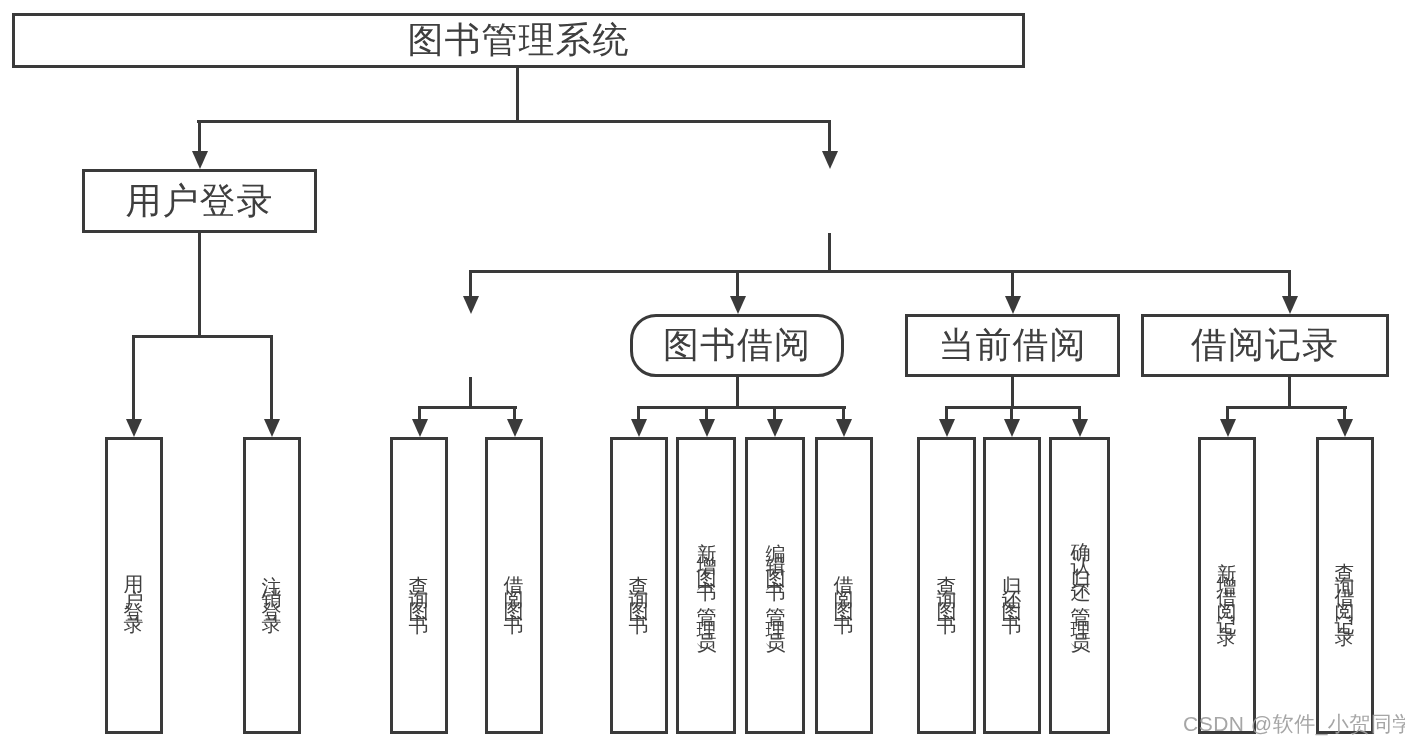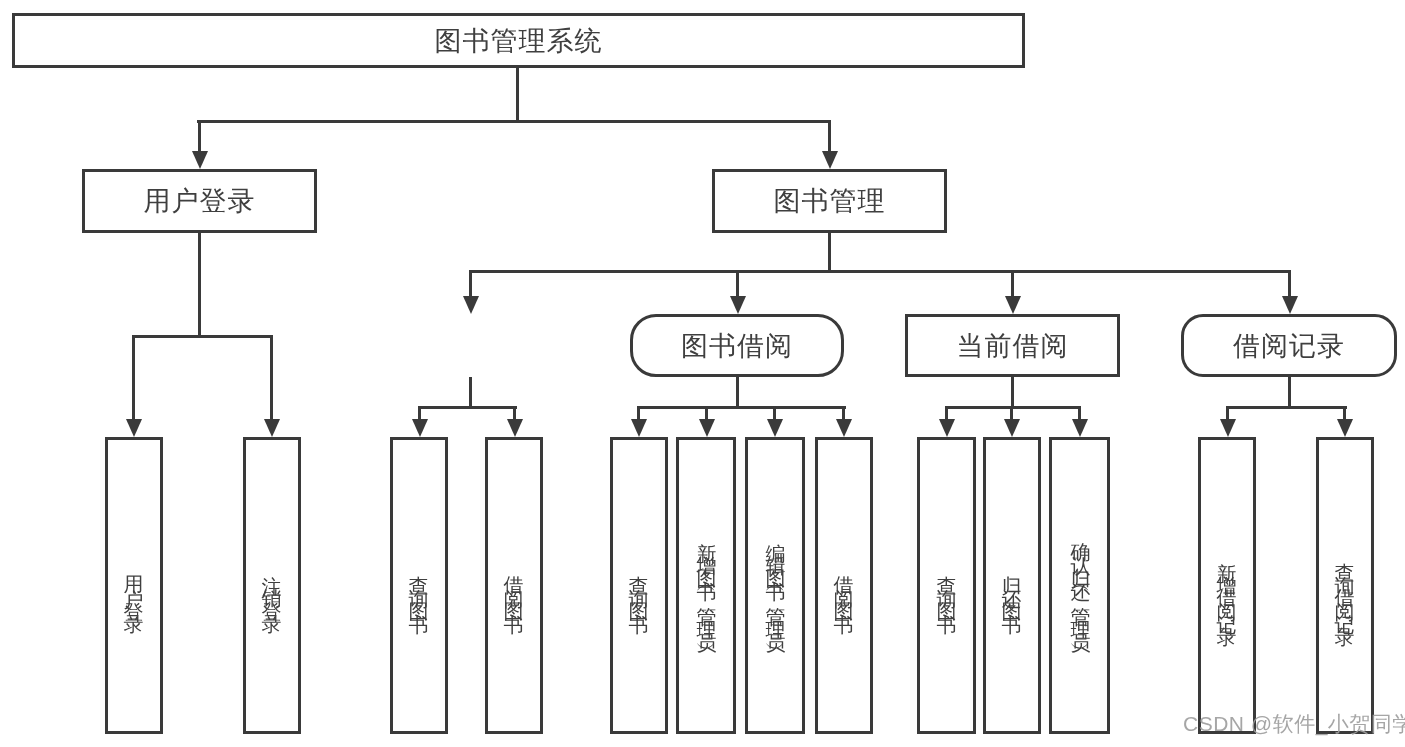--- a/index.html
+++ b/index.html
@@ -10,21 +10,21 @@
     font-family:"Liberation Sans","DejaVu Sans",sans-serif;
     color:#3f3f3f;
     overflow:hidden;
   }
   .box {
     position:absolute;
     box-sizing:border-box;
     border:3px solid #3a3a3a;
     background:#ffffff;
     display:flex; align-items:center; justify-content:center;
-    font-size:27px; letter-spacing:1px;
+    font-size:36px; letter-spacing:1px;
     color:#3f3f3f;
     z-index:2;
   }
   .leaf {
     position:absolute;
     top:437px; height:297px;
     box-sizing:border-box;
     border:3px solid #3a3a3a;
     background:#ffffff;
     writing-mode:vertical-rl;
@@ -63,37 +63,36 @@
 <div id="canvas">
 
   <div class="box" style="left:12px; top:13px; width:1013px; height:55px;">图书管理系统</div>
 
   <div class="vline" style="left:516px; top:68px; height:55px;"></div>
   <div class="hline" style="left:197px; top:120px; width:634px;"></div>
   <div class="drop" style="left:198px; top:120px; height:31px;"></div>
   <div class="drop" style="left:828px; top:120px; height:31px;"></div>
 
   <div class="box" style="left:82px; top:169px; width:235px; height:64px;">用户登录</div>
-  <div class="box" style="left:712px; top:169px; width:235px; height:64px;">图书管理</div>
 
   <div class="vline" style="left:198px; top:233px; height:105px;"></div>
   <div class="hline" style="left:132px; top:335px; width:141px;"></div>
   <div class="drop" style="left:132px; top:335px; height:84px;"></div>
   <div class="drop" style="left:270px; top:335px; height:84px;"></div>
 
   <div class="vline" style="left:828px; top:233px; height:40px;"></div>
   <div class="hline" style="left:469px; top:270px; width:822px;"></div>
   <div class="drop" style="left:469px;  top:270px; height:26px;"></div>
   <div class="drop" style="left:736px;  top:270px; height:26px;"></div>
   <div class="drop" style="left:1011px; top:270px; height:26px;"></div>
   <div class="drop" style="left:1288px; top:270px; height:26px;"></div>
 
   <div class="box" style="left:630px; top:314px; width:214px; height:63px;border-radius:26px;">图书借阅</div>
   <div class="box" style="left:905px; top:314px; width:215px; height:63px;text-align:center;">当前借阅</div>
-  <div class="box" style="left:1181px; top:314px; width:216px; height:63px;border-radius:22px;">借阅记录</div>
+  <div class="box" style="left:1141px; top:314px; width:248px; height:63px;">借阅记录</div>
 
   <div class="vline" style="left:469px; top:377px; height:32px;"></div>
   <div class="hline" style="left:418px; top:406px; width:99px;"></div>
   <div class="drop" style="left:418px; top:406px; height:13px;"></div>
   <div class="drop" style="left:513px; top:406px; height:13px;"></div>
 
   <div class="vline" style="left:736px; top:377px; height:32px;"></div>
   <div class="hline" style="left:637px; top:406px; width:209px;"></div>
   <div class="drop" style="left:637px; top:406px; height:13px;"></div>
   <div class="drop" style="left:705px; top:406px; height:13px;"></div>

